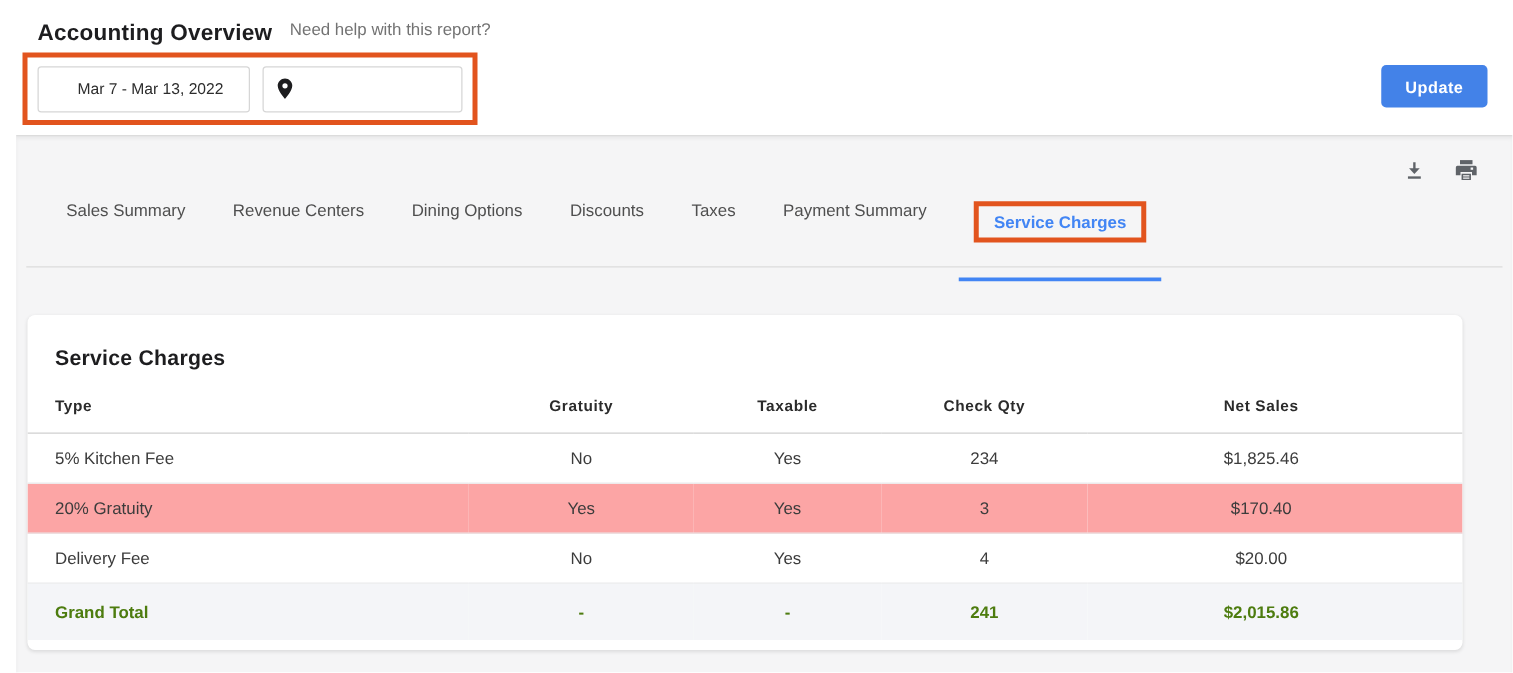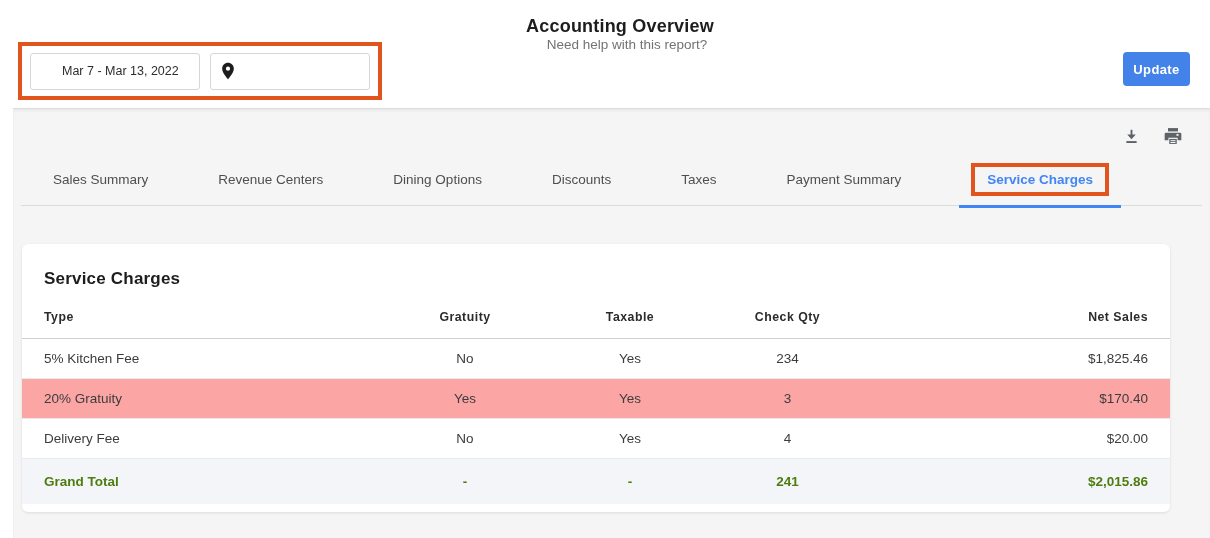--- a/index.html
+++ b/index.html
@@ -8,41 +8,41 @@
     width:1210px; height:538px;
     background:#ffffff;
     font-family:"Liberation Sans", sans-serif;
     overflow:hidden;
     position:relative;
     -webkit-font-smoothing:antialiased;
   }
 
   
   .header-area { position:relative; height:108px; background:#fff; }
-  .title-row { display:flex; align-items:center; padding:16px 0 0 30px;flex-direction:column; }
+  .title-row { display:flex; align-items:flex-start; padding:16px 0 0 30px; }
   .page-title { font-size:18px; font-weight:bold; color:#1d1d1f; margin:0; letter-spacing:0.2px; }
   .help-link { margin-left:14px; font-size:13.5px; color:#737373; text-decoration:none; cursor:pointer; }
 
   .filters-highlight {
     position:absolute; left:18px; top:42px; width:364px; height:58px;
     border:4px solid #E2541E;
     display:flex; align-items:center; gap:10px; padding-left:8px;
     background:transparent;
   }
   .field {
     height:37px; background:#fff; border:1px solid #d6d6d6; border-radius:3px;
     display:flex; align-items:center; cursor:pointer;
   }
   .date-field { width:170px; padding:0 22px; gap:9px; }
   .date-field span { font-size:12.5px; color:#2d2d2d; white-space:nowrap; }
   .location-field { width:160px; padding:0 10px; }
 
   .update-btn {
     position:absolute; right:20px; top:52px;
-    width:67px; height:34px;
+    width:85px; height:34px;
     background:#4382E8; color:#fff;
     border:none; border-radius:4px;
     font-family:"Liberation Sans", sans-serif;
     font-size:13px; font-weight:bold; letter-spacing:0.4px;
     cursor:pointer;
   }
 
   
   .panel {
     position:absolute; left:13px; right:0; top:108px; bottom:0;
@@ -51,24 +51,24 @@
     box-shadow: inset 0 2px 3px rgba(0,0,0,0.05);
   }
   .toolbar {
     height:44px; display:flex; justify-content:flex-end; align-items:center;
     gap:20px; padding:10px 26px 0 0;
   }
   .icon-btn { width:22px; height:22px; display:flex; align-items:center; justify-content:center; cursor:pointer; }
 
   
   .tabs {
-    display:flex; align-items:center; height:53px;
-    padding-left:32px; gap:70px;
+    display:flex; height:53px;
+    padding-left:32px; gap:38px;
     border-bottom:1px solid #dcdcdc;
-    margin:0 8px; position:relative;
+    margin:8px 8px; position:relative;
   }
   .tab { font-size:13.5px; color:#4f4f4f; cursor:pointer; white-space:nowrap; }
   .tab.active { color:#4285F4; font-weight:bold; position:relative; }
   .tab-orange-box {
     display:inline-block; border:4px solid #E2541E; padding:5px 12px;
   }
   .tab.active::after {
     content:""; position:absolute; left:-12px; right:-12px; bottom:-12px;
     height:3px; background:#4285F4;
   }
@@ -87,21 +87,21 @@
   table { width:100%; border-collapse:collapse; table-layout:fixed; }
   th {
     font-size:12.3px; font-weight:bold; color:#2b2b2b; letter-spacing:0.5px;
     padding:13px 0 14px; border-bottom:1px solid #cfcfcf; text-align:center;
   }
   td {
     font-size:13.5px; color:#3c3c3c; padding:12px 0;
     border-bottom:1px solid #e9eaec; text-align:center;
   }
   th:first-child, td:first-child { text-align:left; padding-left:22px; }
-  th:last-child,  td:last-child  { text-align:right; padding-right:22px; }
+  th:last-child,  td:last-child  { text-align:center; padding-right:22px; }
   tr.alt td { background:#fca5a5; }
   tr.total td {
     background:#f4f5f8; font-weight:bold; color:#4d7c0f;
     border-bottom:none; border-top:1px solid #d9dadc; padding:15px 0;
   }
   tr.total td:first-child { padding-left:22px; }
   tr.total td:last-child  { padding-right:22px; }
 </style>
 </head>
 <body>

